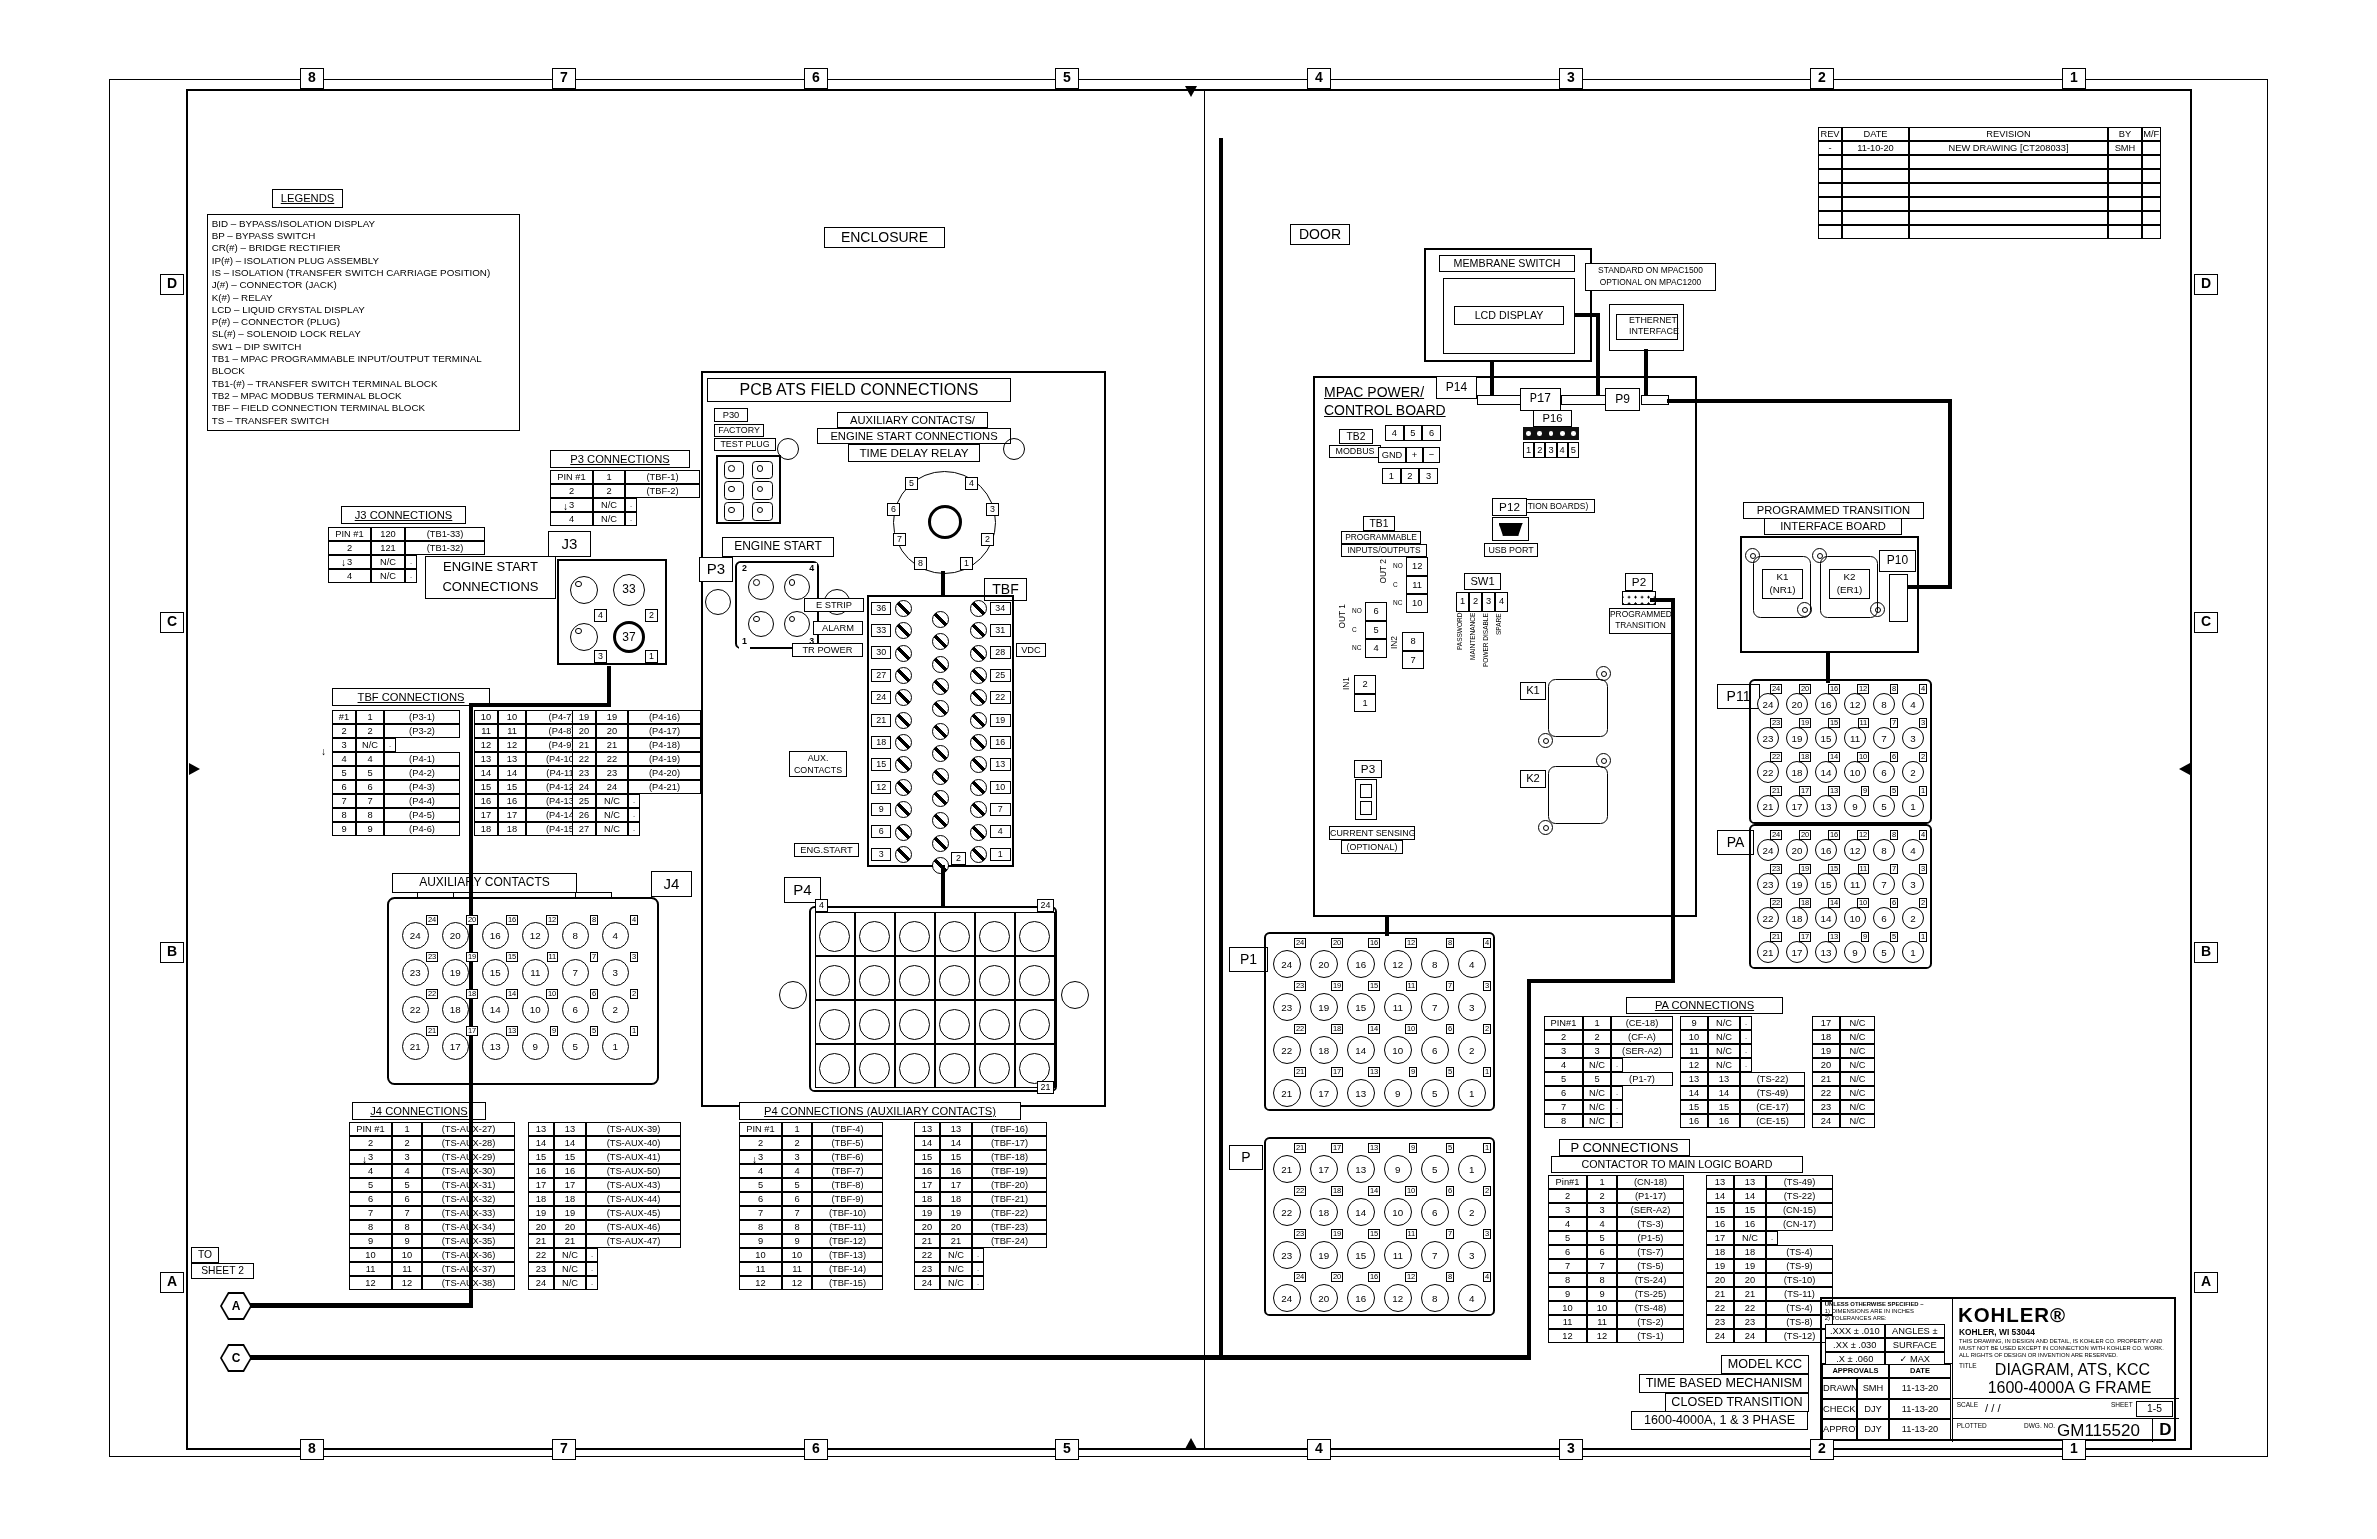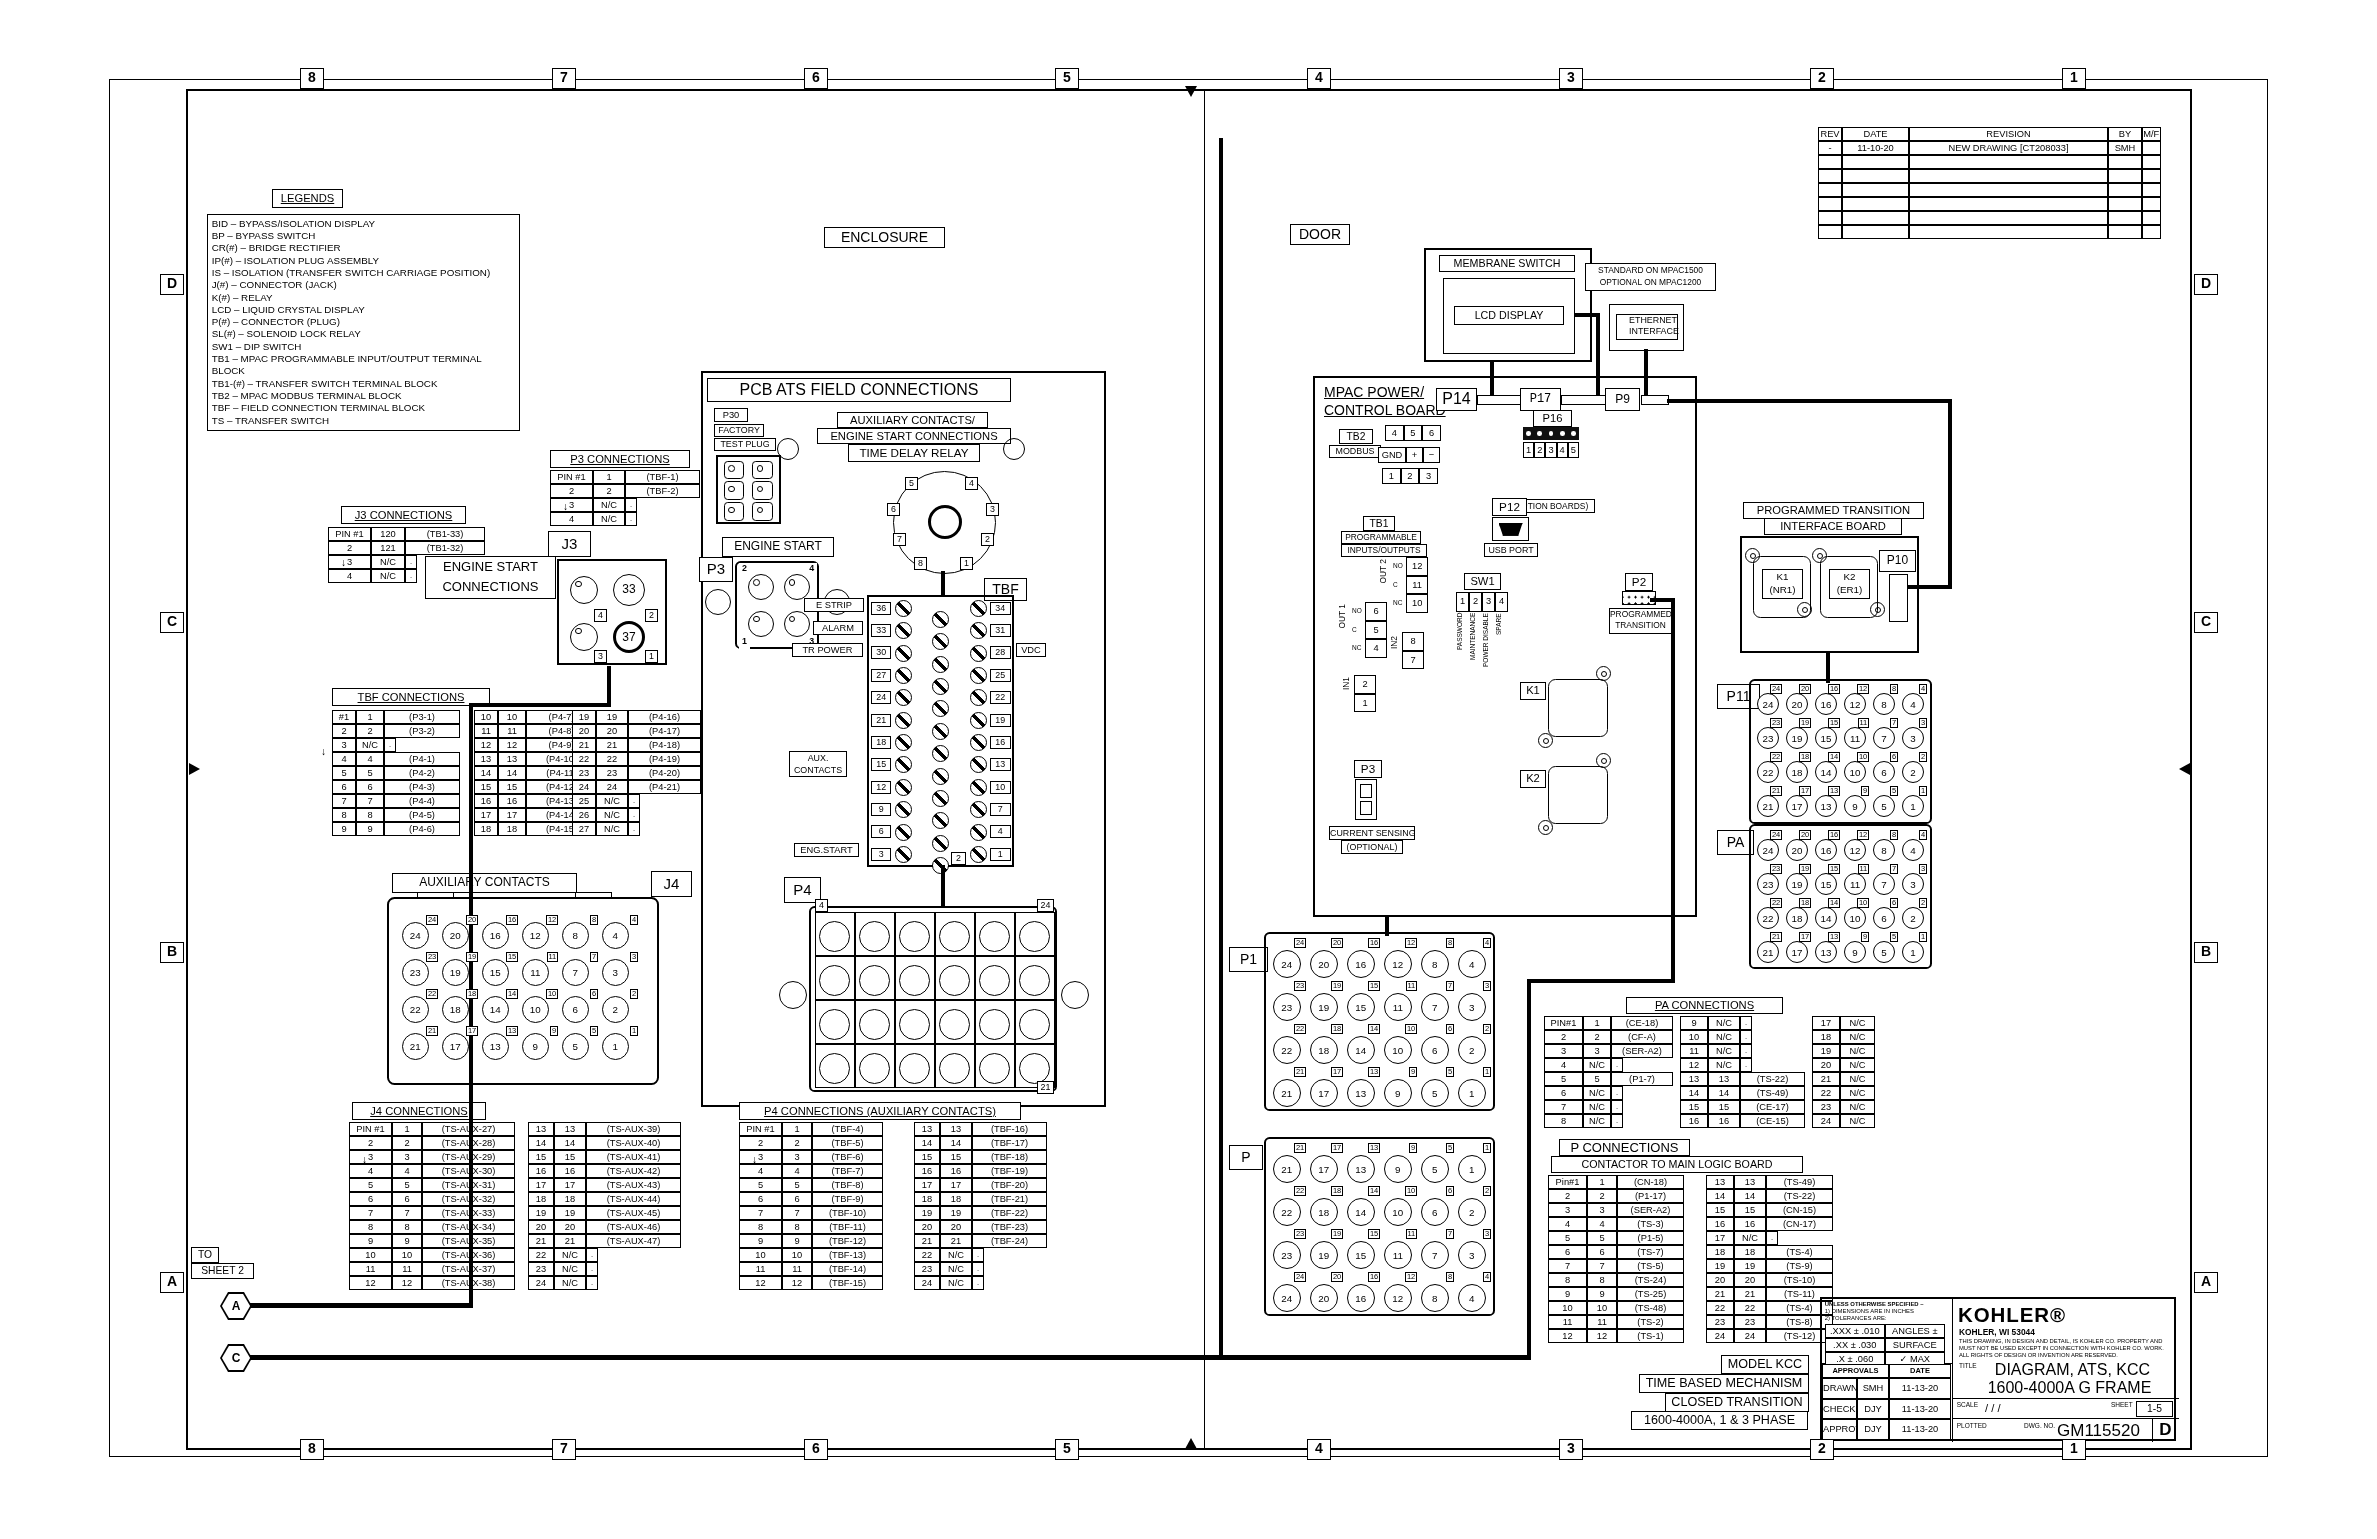--- a/index.html
+++ b/index.html
@@ -726,21 +726,21 @@
         <span class="pcell" style="width: 95px;">(TS-AUX-40)</span>
       </div>
       <div class="prow">
         <span class="pcell" style="width: 26px;">15</span>
         <span class="pcell" style="width: 32px;">15</span>
         <span class="pcell" style="width: 95px;">(TS-AUX-41)</span>
       </div>
       <div class="prow">
         <span class="pcell" style="width: 26px;">16</span>
         <span class="pcell" style="width: 32px;">16</span>
-        <span class="pcell" style="width: 95px;">(TS-AUX-42)</span>
+        <span class="pcell" style="width: 95px;">(TS-AUX-50)</span>
       </div>
       <div class="prow">
         <span class="pcell" style="width: 26px;">17</span>
         <span class="pcell" style="width: 32px;">17</span>
         <span class="pcell" style="width: 95px;">(TS-AUX-43)</span>
       </div>
       <div class="prow">
         <span class="pcell" style="width: 26px;">18</span>
         <span class="pcell" style="width: 32px;">18</span>
         <span class="pcell" style="width: 95px;">(TS-AUX-44)</span>
@@ -949,21 +949,21 @@
   <div class="bx" style="left:1616px;top:314px;width:62px;height:26px;font-size:8.9px;line-height:11.2px;padding-left:12px;">
     <span>ETHERNET</span><br>
     <span>INTERFACE</span>
   </div>
 
   <div class="thickrect" style="left:1313px;top:376px;width:384px;height:541px;"></div>
   <div class="abs" style="left:1324px;top:384px;font-size:14px;line-height:17.7px;text-decoration:underline;">
     <div>MPAC POWER/</div>
     <div>CONTROL BOARD</div>
   </div>
-  <div class="bx" style="left:1436px;top:388px;width:41px;height:23px;font-size:16px;line-height:20.5px;">P14</div>
+  <div class="bx" style="left:1436px;top:376px;width:41px;height:23px;font-size:12px;line-height:20.5px;">P14</div>
   <div class="rect" style="left:1477px;top:395px;width:45px;height:10.3px;"></div>
   <div class="bx" style="left:1520px;top:388px;width:41px;height:23px;font-size:12px;line-height:20.5px;font-family:Liberation Mono, monospace;">P17</div>
   <div class="rect" style="left:1561px;top:395px;width:45px;height:10.3px;"></div>
   <div class="bx" style="left:1605px;top:388px;width:35px;height:23px;font-size:12px;line-height:20.5px;">P9</div>
   <div class="rect" style="left:1641px;top:395px;width:28px;height:10.3px;"></div>
   <div class="bx" style="left:1533px;top:410px;width:39px;height:17px;font-size:11.2px;line-height:14px;">P16</div>
   <div class="dotbar" style="left:1523px;top:427px;width:56px;height:13px;">
     <i></i>
       <i></i>
       <i></i>

